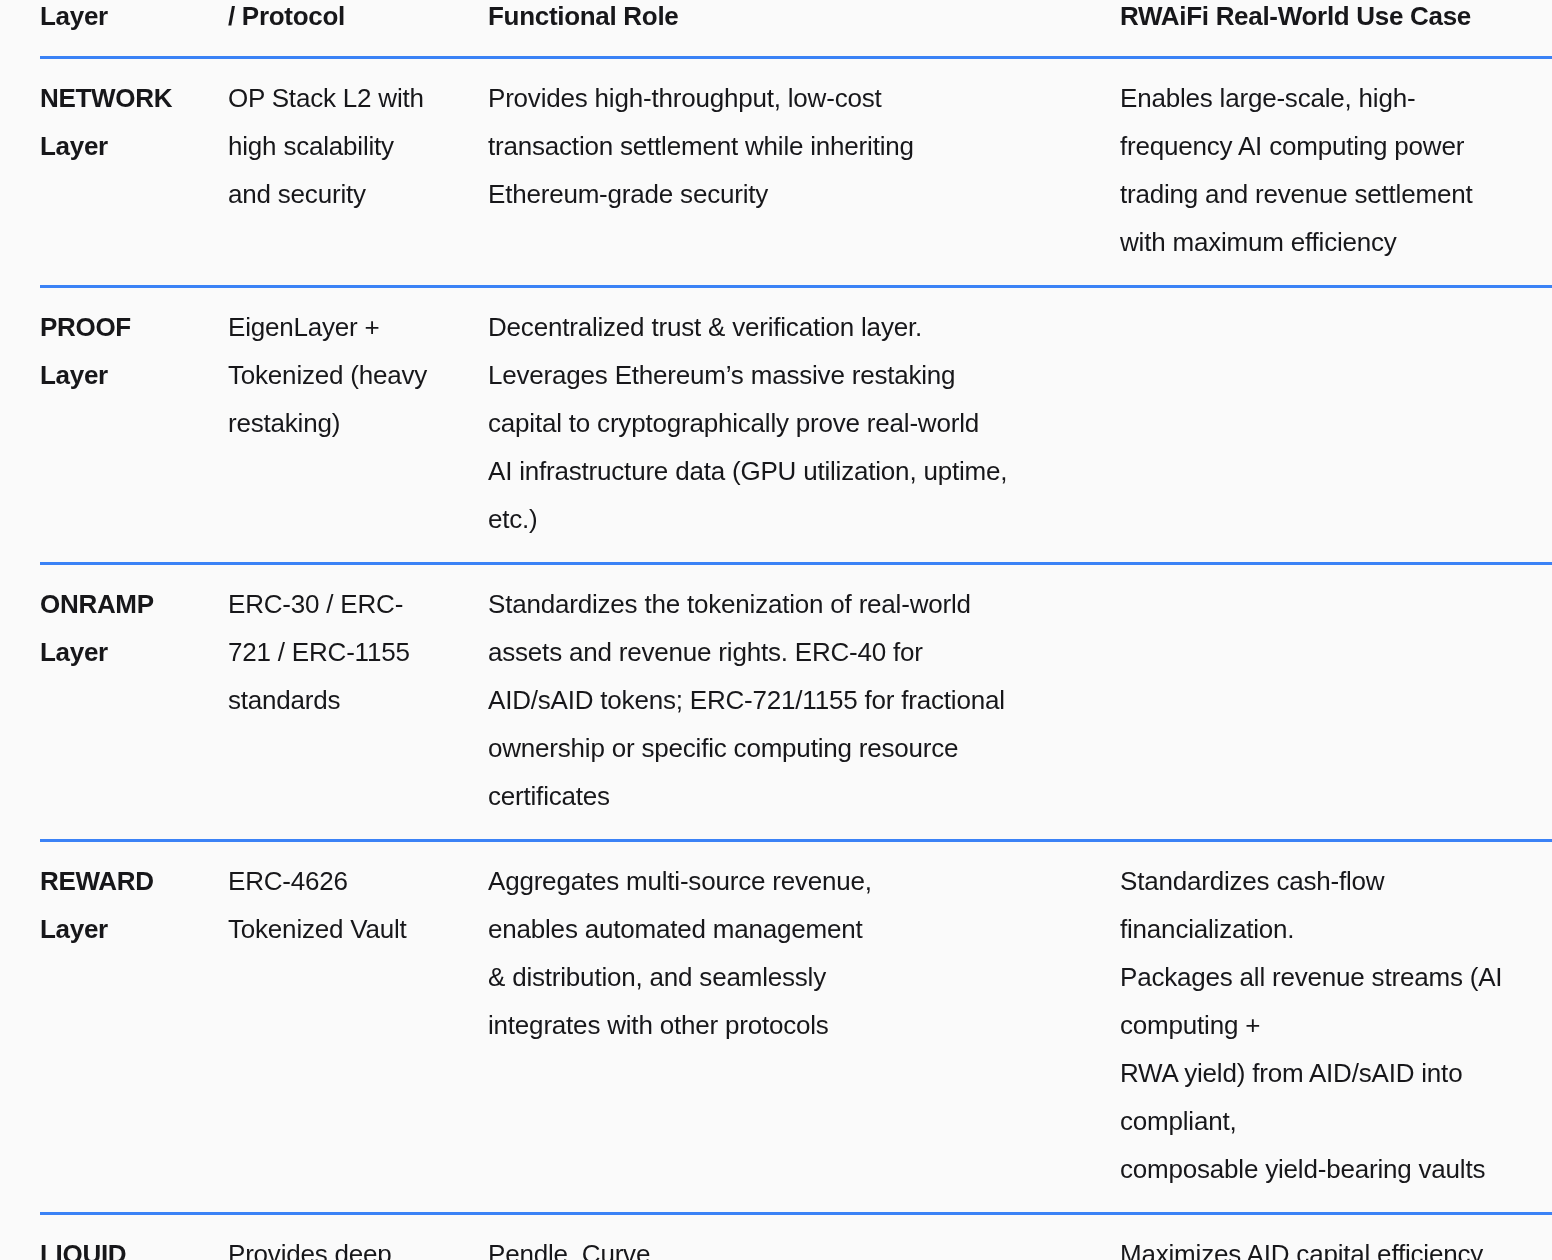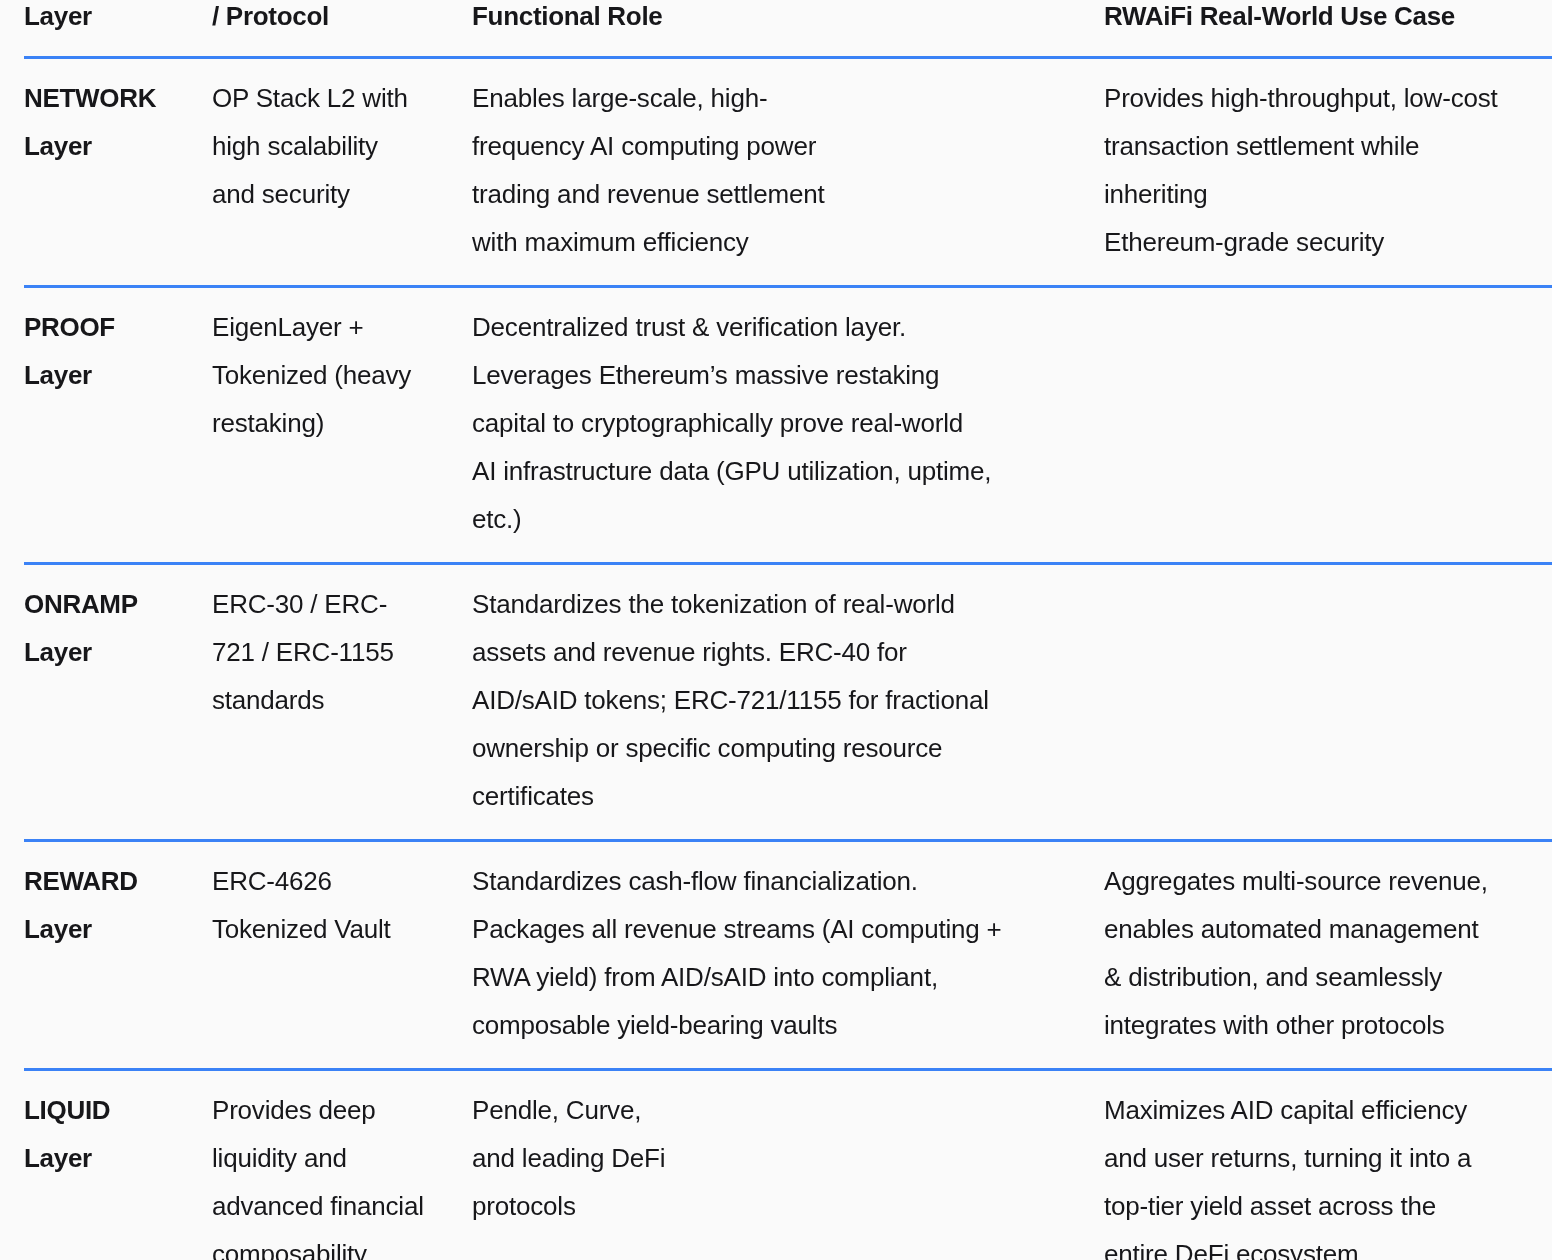--- a/index.html
+++ b/index.html
@@ -18,20 +18,21 @@
     line-height: 48px;
   }
   .table {
     margin-left: 24px;
     width: 1528px;
   }
   .row {
     display: grid;
     grid-template-columns: 188px 260px 632px 1fr;
     align-items: start;
+    margin-left: 16px;
   }
   .header-row {
     padding-bottom: 16px;
   }
   .header-row .cell {
     margin-top: -8px;
     font-weight: 700;
     letter-spacing: -0.3px;
   }
   .body-row {
@@ -61,27 +62,27 @@
     <div class="cell col3">Functional Role</div>
     <div class="cell col4">RWAiFi Real-World Use Case</div>
   </div>
 
   <div class="row body-row">
     <div class="cell col1 layer-cell">NETWORK
 Layer</div>
     <div class="cell col2">OP Stack L2 with
 high scalability
 and security</div>
+    <div class="cell col3">Provides high-throughput, low-cost
+transaction settlement while inheriting
+Ethereum-grade security</div>
     <div class="cell col4">Enables large-scale, high-
 frequency AI computing power
 trading and revenue settlement
 with maximum efficiency</div>
-    <div class="cell col3">Provides high-throughput, low-cost
-transaction settlement while inheriting
-Ethereum-grade security</div>
   </div>
 
   <div class="row body-row">
     <div class="cell col1 layer-cell">PROOF
 Layer</div>
     <div class="cell col2">EigenLayer +
 Tokenized (heavy
 restaking)</div>
     <div class="cell col3">Decentralized trust &amp; verification layer.
 Leverages Ethereum’s massive restaking
@@ -101,28 +102,28 @@
 AID/sAID tokens; ERC-721/1155 for fractional
 ownership or specific computing resource
 certificates</div>
   </div>
 
   <div class="row body-row">
     <div class="cell col1 layer-cell">REWARD
 Layer</div>
     <div class="cell col2">ERC-4626
 Tokenized Vault</div>
+    <div class="cell col4">Aggregates multi-source revenue,
+enables automated management
+&amp; distribution, and seamlessly
+integrates with other protocols</div>
     <div class="cell col3">Standardizes cash-flow financialization.
 Packages all revenue streams (AI computing +
 RWA yield) from AID/sAID into compliant,
 composable yield-bearing vaults</div>
-    <div class="cell col4">Aggregates multi-source revenue,
-enables automated management
-&amp; distribution, and seamlessly
-integrates with other protocols</div>
   </div>
 
   <div class="row body-row">
     <div class="cell col1 layer-cell">LIQUID
 Layer</div>
     <div class="cell col3">Provides deep liquidity and advanced financial
 composability. Supports yield splitting,
 fixed/floating rate trading, leverage, etc.</div>
     <div class="cell col2">Pendle, Curve,
 and leading DeFi

